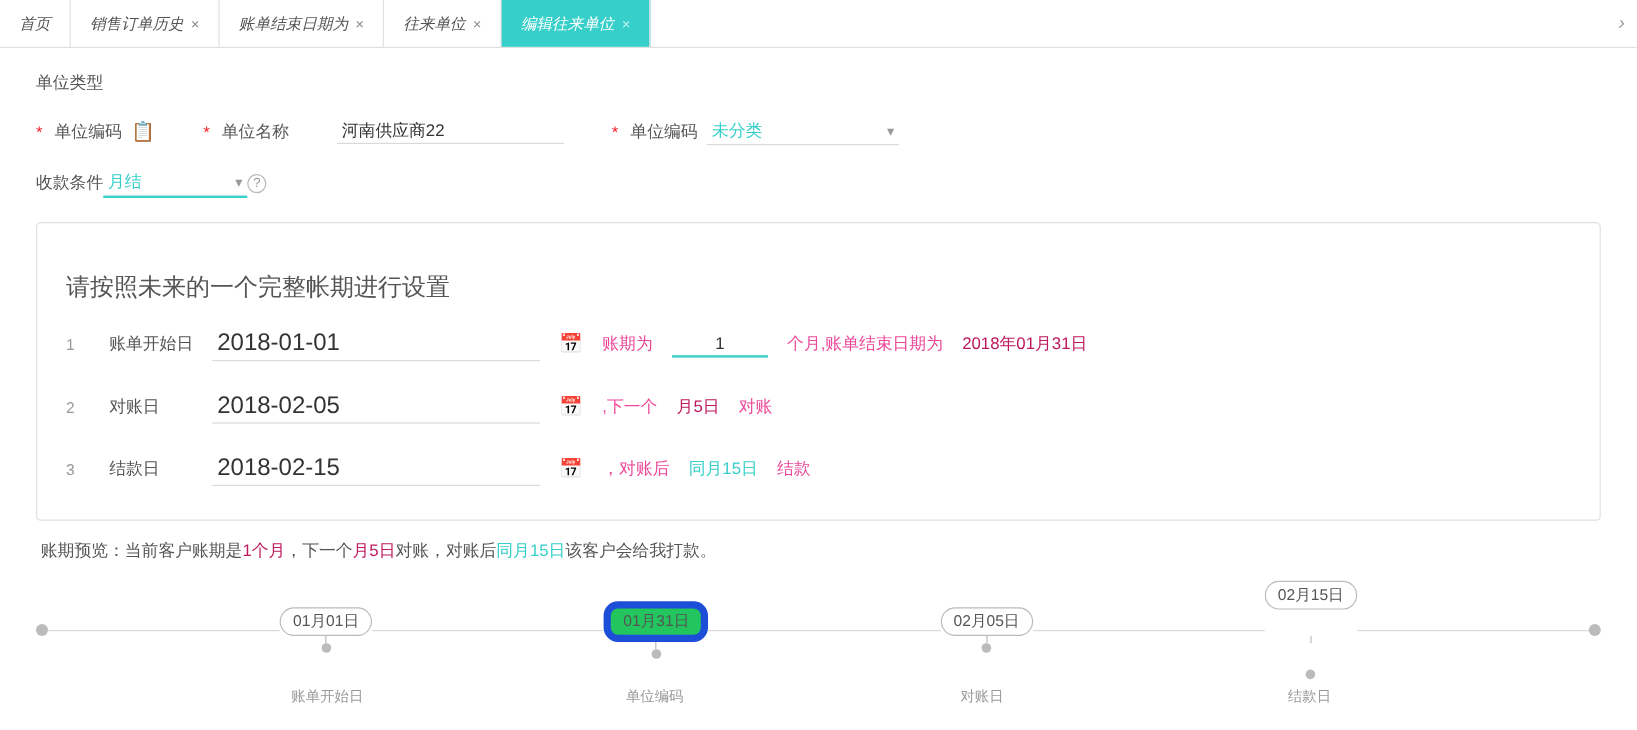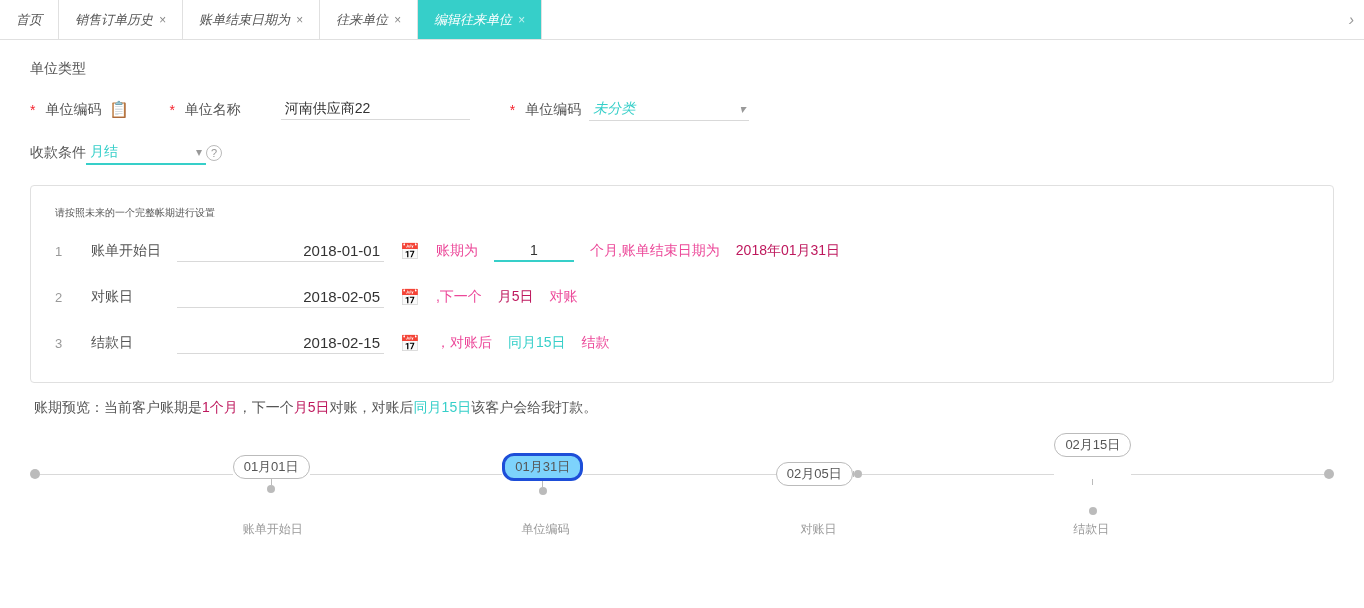--- a/index.html
+++ b/index.html
@@ -152,21 +152,22 @@
     
     .period-box {
       border: 1px solid #e0e0e0;
       border-radius: 4px;
       padding: 20px 24px;
       margin-bottom: 16px;
     }
     .period-title {
       color: #555;
       margin-bottom: 20px;
-      font-size: 10px;
+      font-size: 20px;
+      margin-top: 20px;
     }
     .period-row {
       display: flex;
       align-items: center;
       margin-bottom: 24px;
       gap: 16px;
     }
     .period-num {
       width: 20px;
       color: #999;
@@ -174,25 +175,24 @@
     }
     .period-field-label {
       color: #555;
       white-space: nowrap;
       min-width: 70px;
     }
     .period-input {
       border: none;
       border-bottom: 1px solid #d9d9d9;
       padding: 2px 4px;
-      font-size: 15px;
+      font-size: 20px;
       color: #333;
       outline: none;
       min-width: 110px;
-      text-align: right;
     }
     .cal-icon {
       color: #36cfc9;
       cursor: pointer;
       font-size: 16px;
     }
     .period-desc {
       color: #ec4899;
       font-size: 14px;
     }
@@ -259,21 +259,21 @@
       <span class="input-icon">📋</span>
     </div>
     <div class="form-field">
       <span class="required-star">*</span>
       <span class="form-label">单位名称</span>
       <input class="input-box" value="河南供应商22" style="min-width: 180px; margin-left: 32px;">
     </div>
     <div class="form-field">
       <span class="required-star">*</span>
       <span class="form-label">单位编码</span>
-      <div class="select-box" style="min-width:160px;font-style:italic;">
+      <div class="select-box" style="min-width:160px;">
         <span class="select-text">未分类</span>
         <span class="chevron-down">▾</span>
       </div>
     </div>
   </div>
 
   <div class="form-row">
     <span class="form-label">收款条件</span>
     <div class="select-box" style="min-width:120px; border-bottom: 2px solid #36cfc9;">
       <span class="select-text">月结</span>
@@ -330,28 +330,28 @@
 
       <div style="display:flex;flex-direction:column;align-items:center;">
         <div style="border:1px solid #bbb;border-radius:12px;padding:2px 10px;font-size:13px;color:#555;background:#fff;white-space:nowrap;">01月01日</div>
         <div style="width:1px;height:6px;background:#bbb;"></div>
         <div style="width:8px;height:8px;border-radius:50%;background:#bbb;"></div>
       </div>
 
       <div style="flex:1; height:1px; background:#d9d9d9;"></div>
 
       <div style="display:flex;flex-direction:column;align-items:center;">
-        <div style="border:3px solid #1d4ed8;border-radius:12px;padding:2px 10px;font-size:13px;color:#555;background:#7dd3fc;white-space:nowrap;">01月31日</div>
+        <div style="border:6px solid #1d4ed8;border-radius:12px;padding:2px 10px;font-size:13px;color:#555;background:#22c55e;white-space:nowrap;">01月31日</div>
         <div style="width:1px;height:6px;background:#bbb;"></div>
         <div style="width:8px;height:8px;border-radius:50%;background:#bbb;"></div>
       </div>
 
       <div style="flex:1; height:1px; background:#d9d9d9;"></div>
 
-      <div style="display:flex;align-items:center;">
+      <div style="display:flex;flex-direction:column;align-items:center;">
         <div style="border:1px solid #bbb;border-radius:12px;padding:2px 10px;font-size:13px;color:#555;background:#fff;white-space:nowrap;">02月05日</div>
         <div style="width:1px;height:6px;background:#bbb;"></div>
         <div style="width:8px;height:8px;border-radius:50%;background:#bbb;"></div>
       </div>
 
       <div style="flex:1; height:1px; background:#d9d9d9;"></div>
 
       <div style="display:flex;flex-direction:column;align-items:center;gap:22px;">
         <div style="border:1px solid #bbb;border-radius:12px;padding:2px 10px;font-size:13px;color:#555;background:#fff;white-space:nowrap;">02月15日</div>
         <div style="width:1px;height:6px;background:#bbb;"></div>

